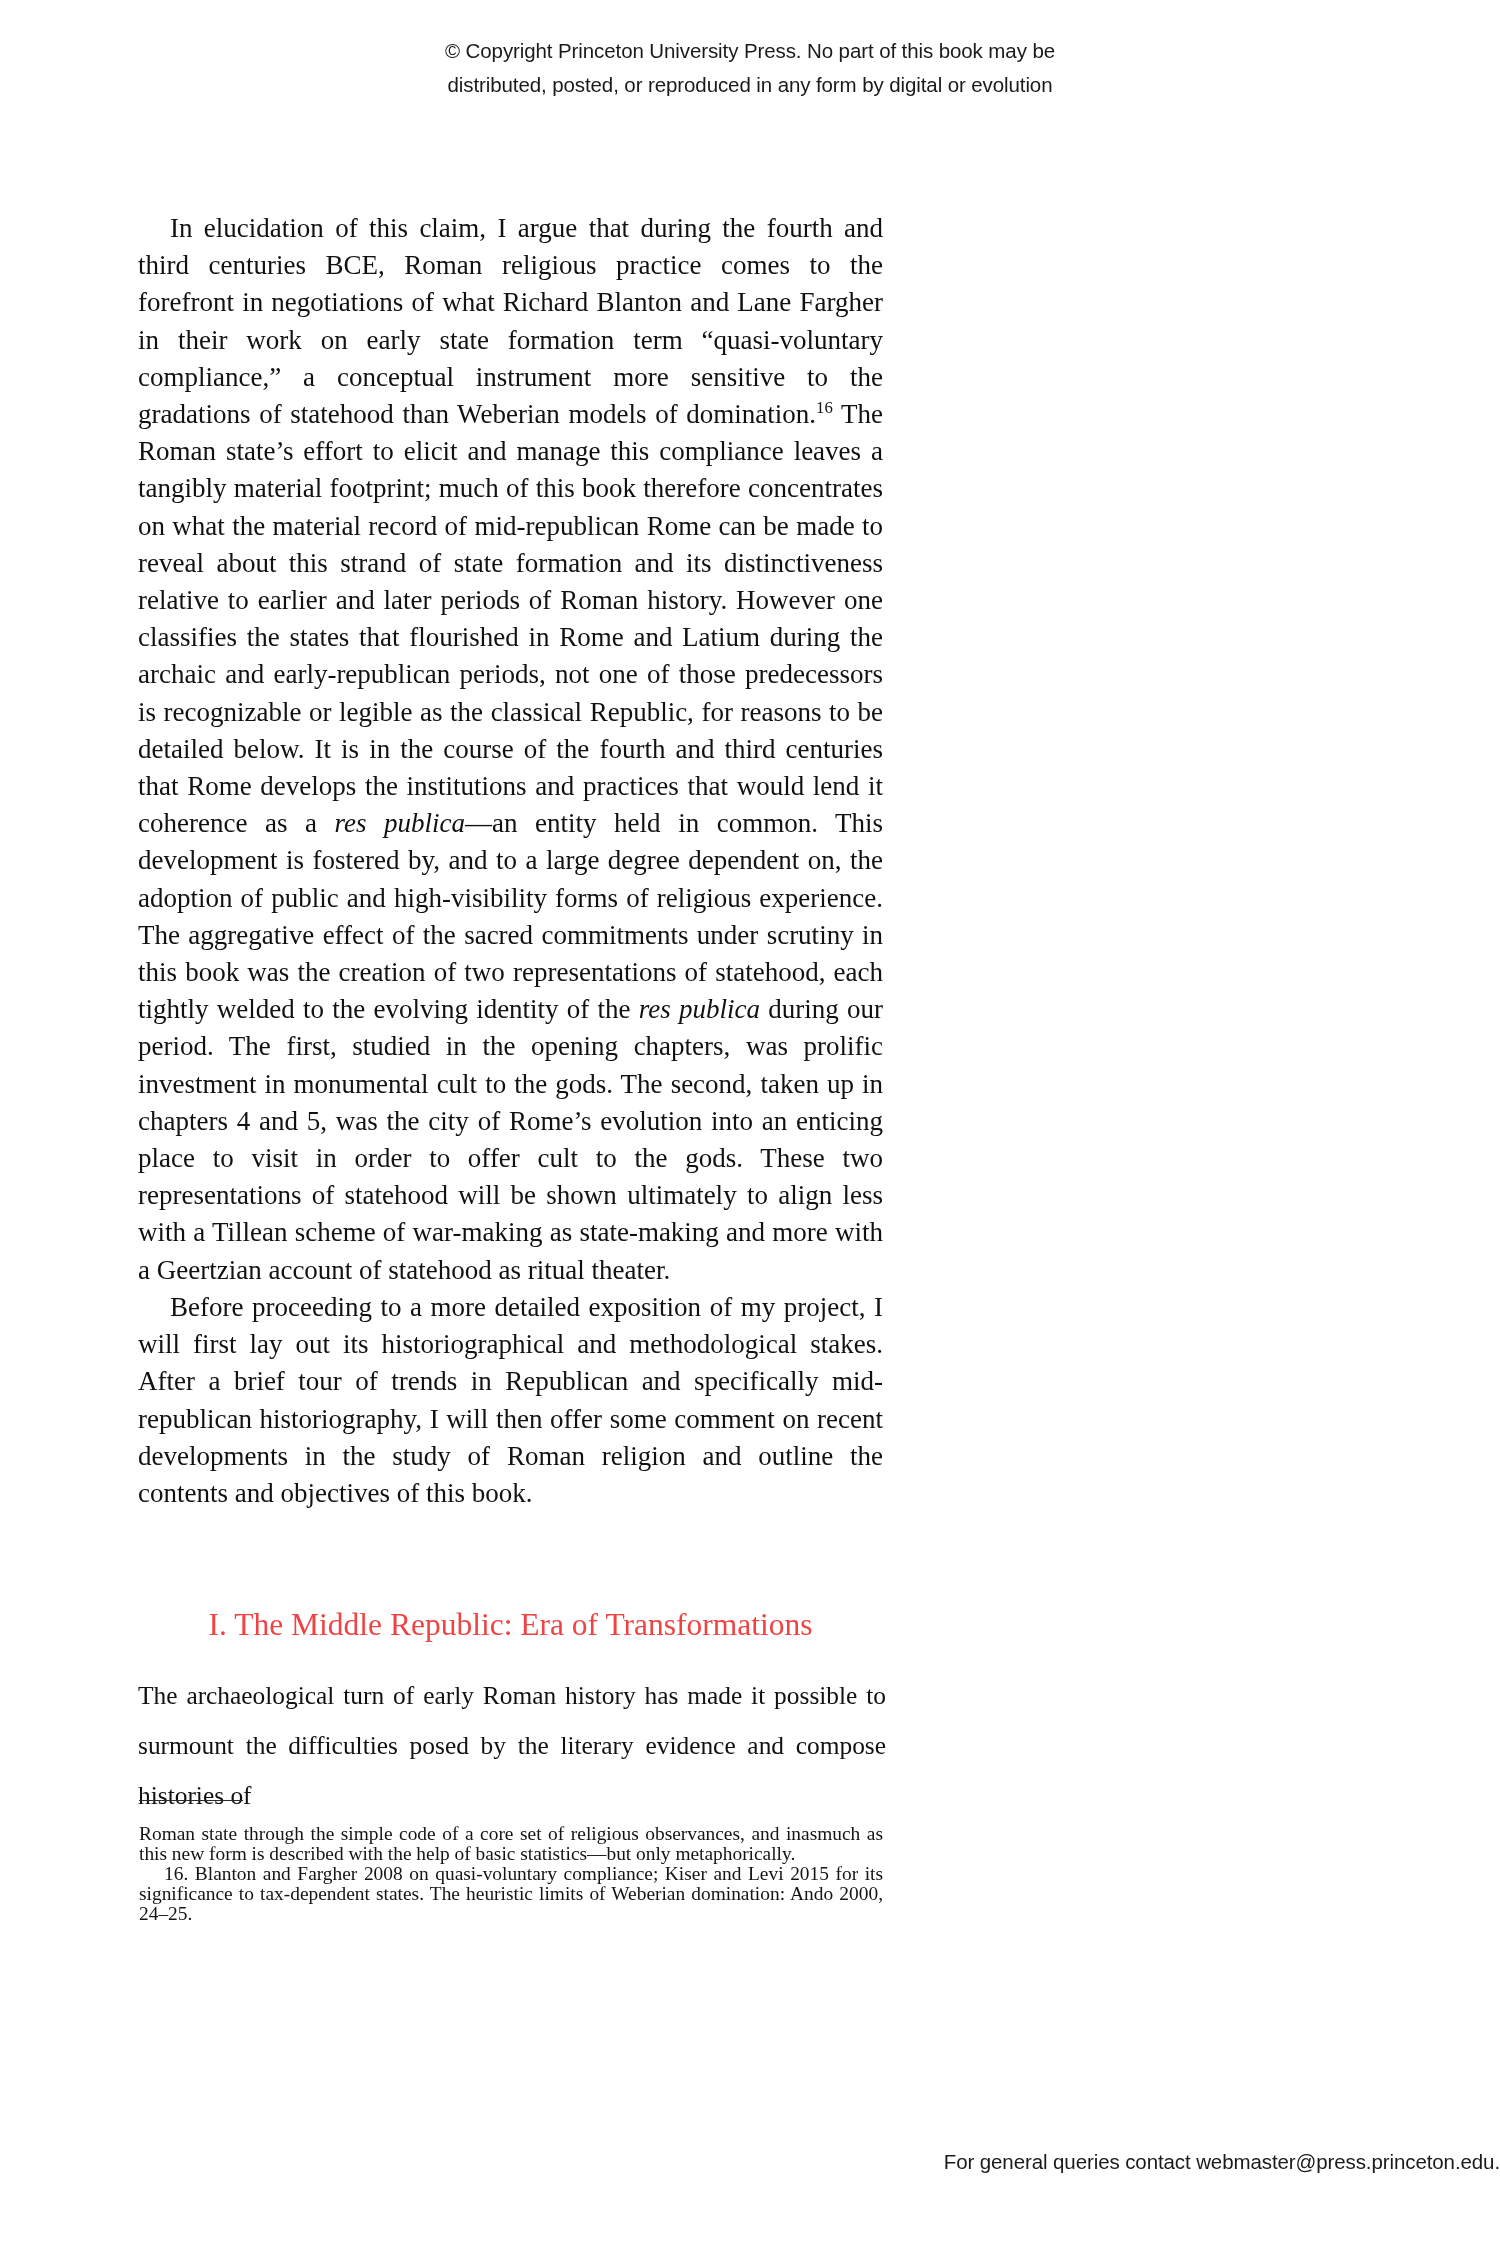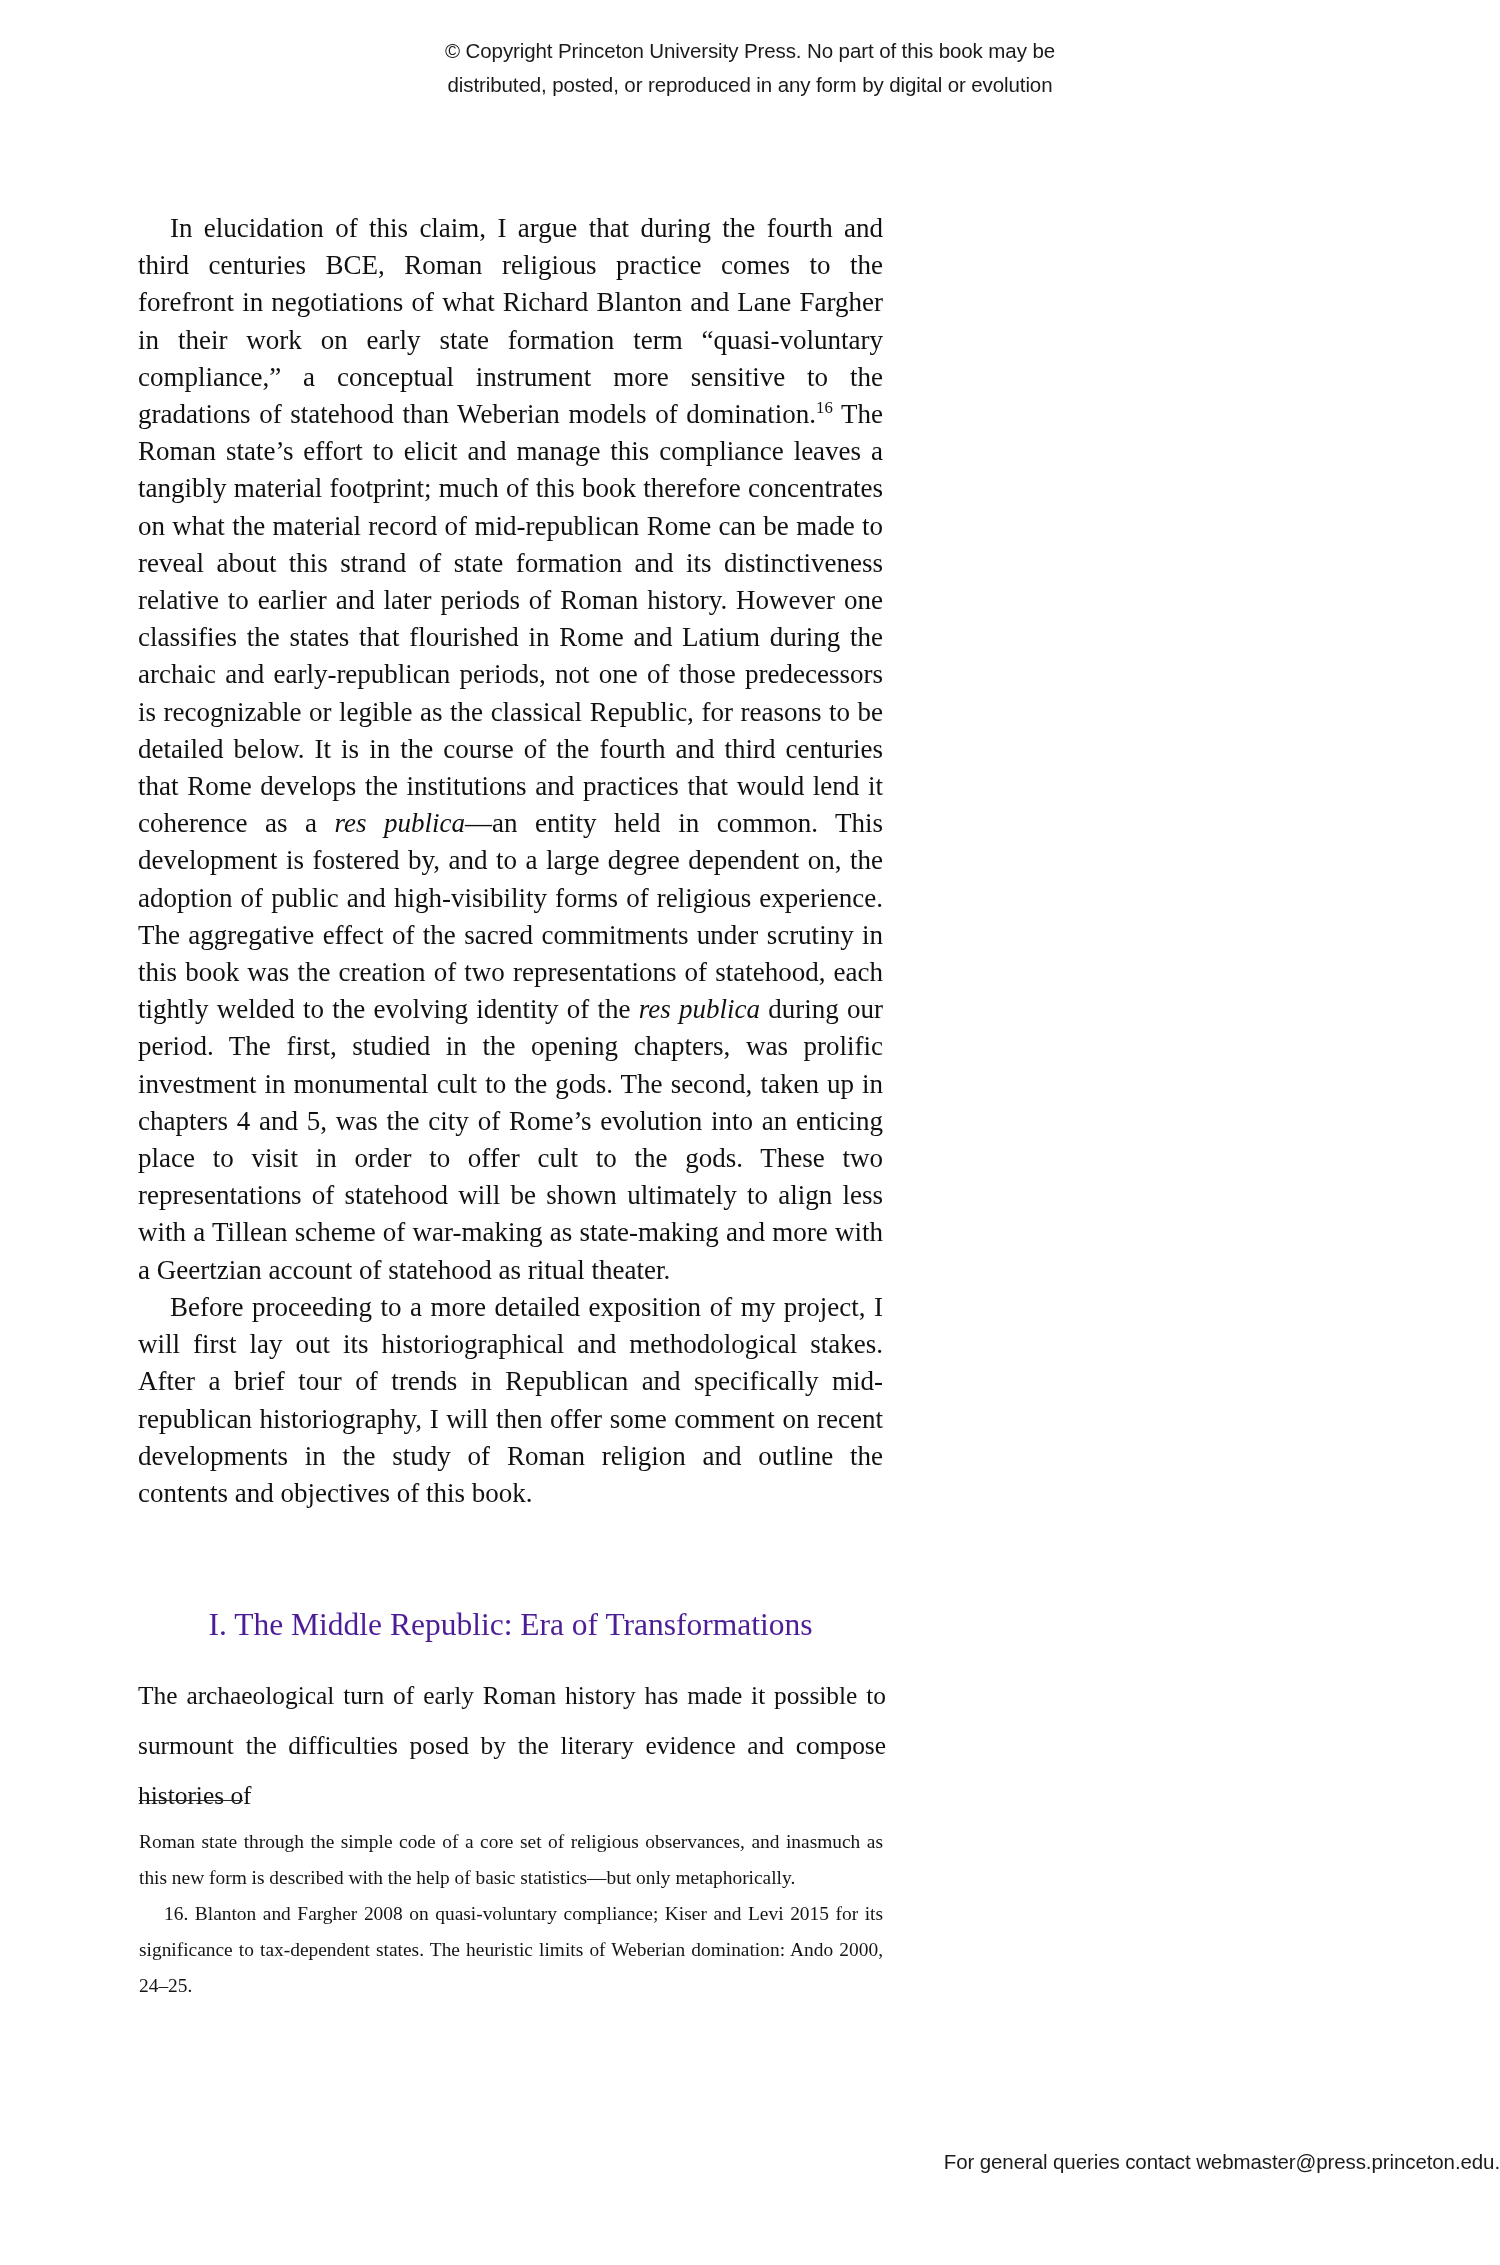--- a/index.html
+++ b/index.html
@@ -91,21 +91,21 @@
   
   .section-heading {
     position: absolute;
     left: 138px;
     width: 745px;
     top: 1593px;
     text-align: center;
     font-family: "Liberation Serif", "DejaVu Serif", serif;
     font-size: 31.5px;
     line-height: 40px;
-    color: #4c1d95;
+    color: #ef4444;
   }
 
   
   .post-heading {
     position: absolute;
     left: 138px;
     top: 1658px;
     width: 748px;
     font-family: "Liberation Serif", "DejaVu Serif", serif;
     font-size: 25.4px;
@@ -124,21 +124,21 @@
     height: 1px;
     background: #2b2b2b;
   }
   .footnotes {
     position: absolute;
     left: 139px;
     top: 1812px;
     width: 744px;
     font-family: "Liberation Serif", "DejaVu Serif", serif;
     font-size: 19.4px;
-    line-height: 36px;
+    line-height: 20px;
     text-align: justify;
     color: #141414;
   }
   .footnotes p { margin: 0; text-indent: 0; }
   .footnotes p.indented { text-indent: 25px; }
 </style>
 </head>
 <body>
 
 <div class="page">

